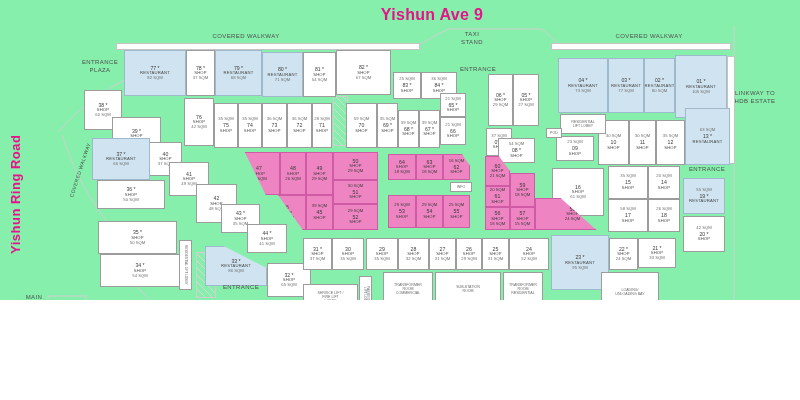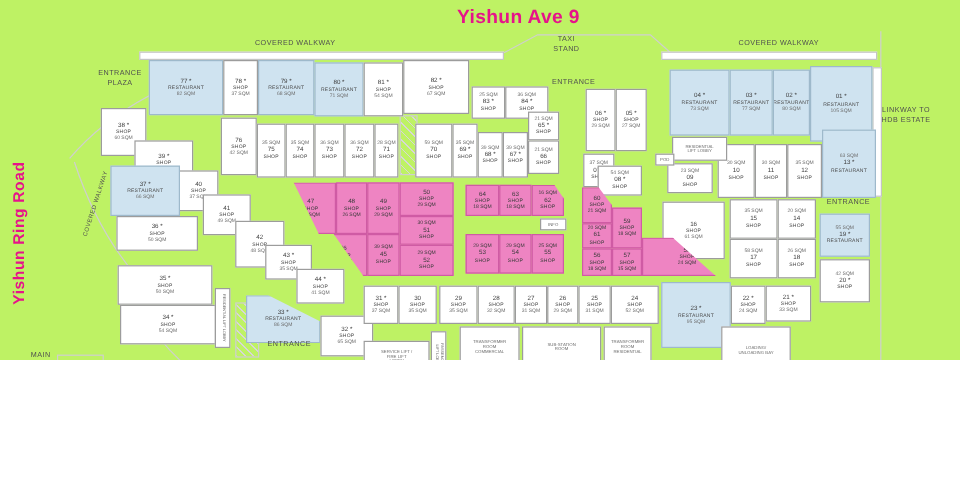--- a/index.html
+++ b/index.html
@@ -1,16 +1,16 @@
 <!DOCTYPE html>
 <html><head>
 <meta charset="utf-8">
 <style>
   html,body{margin:0;padding:0;background:#fff;font-family:"Liberation Sans",sans-serif;}
-  #stage{position:relative;width:800px;height:300px;background:#bef264;overflow:hidden;}
+  #stage{position:relative;width:800px;height:300px;background:#86efac;overflow:hidden;}
   .title{position:absolute;left:432px;top:6px;transform:translateX(-50%);font-size:16px;font-weight:bold;color:#e6138a;letter-spacing:.3px;}
   .road{position:absolute;left:8px;top:118px;height:152px;writing-mode:vertical-rl;transform:rotate(180deg);font-size:13px;font-weight:bold;color:#e6138a;letter-spacing:.5px;text-align:center;}
   .unit{position:absolute;box-sizing:border-box;border:1px solid #9c9c9c;background:#fff;display:flex;flex-direction:column;align-items:center;justify-content:center;text-align:center;line-height:1.18;color:#4a4a4a;overflow:hidden;}
   .unit span{display:block;}
   .unit .no{font-size:5.2px;color:#3f3f3f;}
   .unit .type{font-size:4.2px;letter-spacing:.2px;}
   .unit .area{font-size:4.2px;color:#6e6e6e;}
   .unit.restaurant{background:#cfe3f0;border-color:#9eb9cb;}
   .unit.pink{background:#ee84c2;border-color:#cf5ba4;}
   .unit.pink .no,.unit.pink .type,.unit.pink .area{color:#3a3a3a;}

